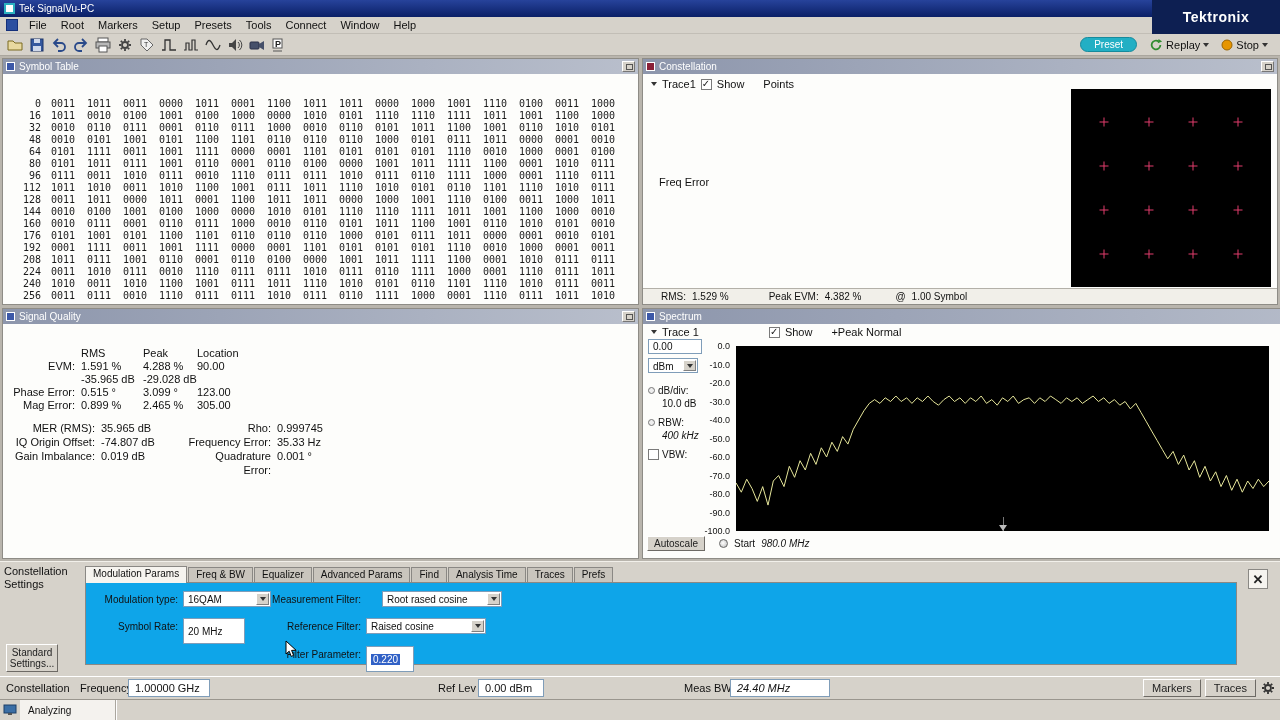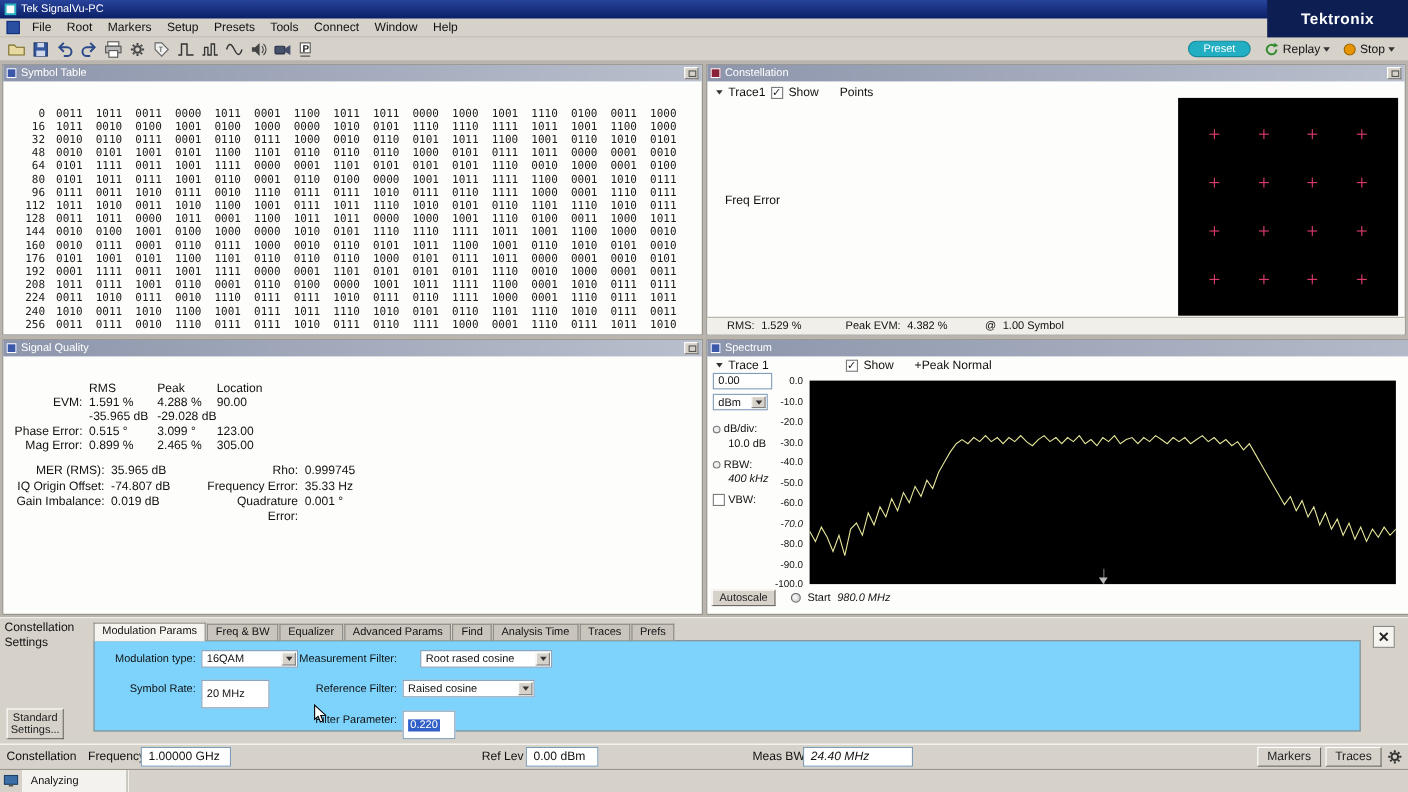--- a/index.html
+++ b/index.html
@@ -77,21 +77,21 @@
   .cfline{position:absolute;left:50%;bottom:0;width:1px;height:14px;background:#777;}
   .spec-bottom{position:absolute;left:4px;right:6px;top:227px;display:flex;align-items:center;font-size:10px;gap:6px;}
   .knob{width:9px;height:9px;border-radius:50%;border:1px solid #666;background:radial-gradient(circle at 3px 3px,#fff,#bbb);display:inline-block;}
 
   
   .settings-region{position:absolute;top:561px;left:0;width:1280px;height:115px;background:#d6d2ca;border-top:1px solid #f2f0ea;}
   .settings-label{position:absolute;left:4px;top:3px;font-size:11px;line-height:13px;}
   .tabs{position:absolute;left:85px;top:4px;display:flex;align-items:flex-end;height:16px;z-index:2;}
   .tab{padding:1px 7px;font-size:10px;border:1px solid #8a8884;border-bottom:none;background:#c9c5bd;margin-right:1px;height:15px;}
   .tab.active{background:#f6f4ef;height:17px;margin-bottom:-1px;}
-  .tab-panel{position:absolute;left:85px;top:20px;width:1152px;height:83px;background:#7dd3fc;border:1px solid #8a8884;}
+  .tab-panel{position:absolute;left:85px;top:20px;width:1152px;height:83px;background:#0ea5e9;border:1px solid #8a8884;}
   .fld-lbl{position:absolute;font-size:10px;text-align:right;}
   .tb{background:#fff;border:1px solid #7f9db9;height:16px;display:flex;align-items:center;padding:12px 4px;font-size:10px;position:absolute;}
   .tb .sel{background:#3161c6;color:#fff;padding:0 2px;}
   .dd2{position:absolute;background:#fff;border:1px solid #7f9db9;height:16px;font-size:10px;display:flex;align-items:center;padding:0 16px 0 4px;}
   .dd2 .arr{position:absolute;right:1px;top:1px;bottom:1px;width:13px;background:#d6d2ca;border:1px solid #fff;border-right-color:#808080;border-bottom-color:#808080;display:flex;align-items:center;justify-content:center;}
   .dd2 .arr::after{content:"";width:0;height:0;border-left:3px solid transparent;border-right:3px solid transparent;border-top:4px solid #333;}
   .std-btn{position:absolute;left:6px;top:82px;width:52px;height:28px;font-size:10px;line-height:11px;text-align:center;flex-direction:column;}
   .close-x{position:absolute;right:12px;top:7px;width:20px;height:20px;background:#f6f4ef;border:1px solid #8a8884;display:flex;align-items:center;justify-content:center;font-size:13px;font-weight:bold;color:#222;}
 
   
@@ -705,21 +705,21 @@
       </div>
 
       <div class="spec-yaxis">
           <div class="ytick" style="top: 0%;">0.0</div>
           <div class="ytick" style="top: 10%;">-10.0</div>
           <div class="ytick" style="top: 20%;">-20.0</div>
           <div class="ytick" style="top: 30%;">-30.0</div>
           <div class="ytick" style="top: 40%;">-40.0</div>
           <div class="ytick" style="top: 50%;">-50.0</div>
           <div class="ytick" style="top: 60%;">-60.0</div>
-          <div class="ytick" style="top: 70%; font-style: italic;">-70.0</div>
+          <div class="ytick" style="top: 70%;">-70.0</div>
           <div class="ytick" style="top: 80%;">-80.0</div>
           <div class="ytick" style="top: 90%;">-90.0</div>
           <div class="ytick" style="top: 100%;">-100.0</div>
         </div>
       <div class="spec-plot">
         <svg width="533" height="185">
             <polyline id="spec-poly" fill="none" stroke-width="1" points="0.0,136.9 5.3,146.2 10.7,133.2 16.0,142.5 21.3,155.4 26.7,140.6 32.0,159.1 37.3,135.0 42.6,129.5 48.0,140.6 53.3,120.3 58.6,131.3 64.0,114.7 69.3,124.0 74.6,107.3 80.0,118.4 85.3,101.8 90.6,111.0 95.9,96.2 101.3,105.4 106.6,90.6 111.9,98.1 117.3,83.3 122.6,74.0 127.9,64.8 133.3,57.4 138.6,53.6 143.9,57.4 149.2,51.8 154.6,55.5 159.9,50.0 165.2,55.5 170.6,51.8 175.9,57.4 181.2,51.8 186.5,55.5 191.9,50.0 197.2,55.5 202.5,59.2 207.9,53.6 213.2,50.0 218.5,55.5 223.9,51.8 229.2,57.4 234.5,51.8 239.8,55.5 245.2,50.0 250.5,57.4 255.8,53.6 261.2,59.2 266.5,51.8 271.8,55.5 277.2,50.0 282.5,57.4 287.8,53.6 293.2,51.8 298.5,57.4 303.8,51.8 309.1,55.5 314.5,50.0 319.8,53.6 325.1,57.4 330.5,51.8 335.8,55.5 341.1,51.8 346.4,57.4 351.8,53.6 357.1,50.0 362.4,55.5 367.8,51.8 373.1,57.4 378.4,53.6 383.8,59.2 389.1,55.5 394.4,62.9 399.8,57.4 405.1,66.6 410.4,75.8 415.7,85.1 421.1,94.4 426.4,103.6 431.7,112.8 437.1,105.4 442.4,118.4 447.7,109.1 453.1,124.0 458.4,114.7 463.7,131.3 469.0,120.3 474.4,135.0 479.7,125.8 485.0,140.6 490.4,129.5 495.7,144.3 501.0,133.2 506.3,146.2 511.7,135.0 517.0,142.5 522.3,133.2 527.7,140.6 533.0,135.0" stroke="#e6e69a"></polyline>
           </svg>
         <div class="cfline"></div>
         <div class="cfmark"></div>

